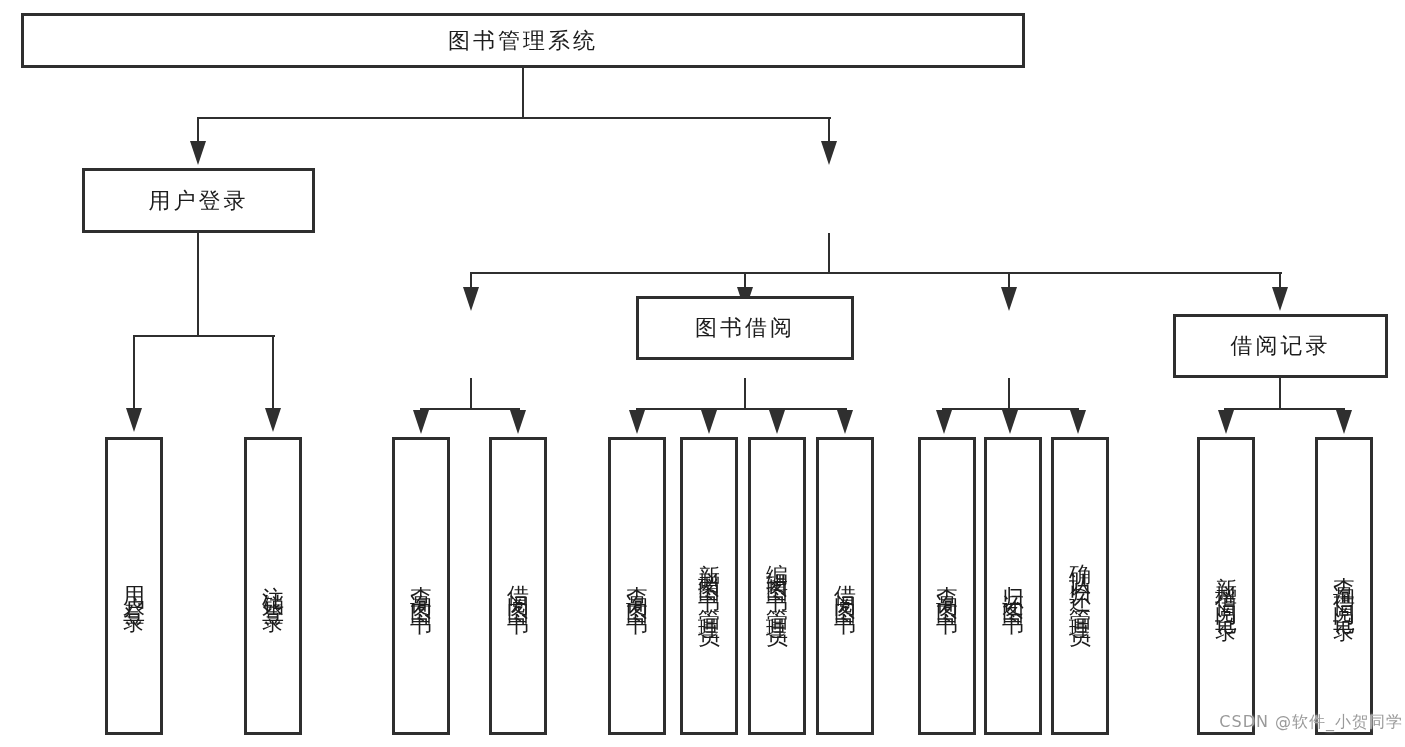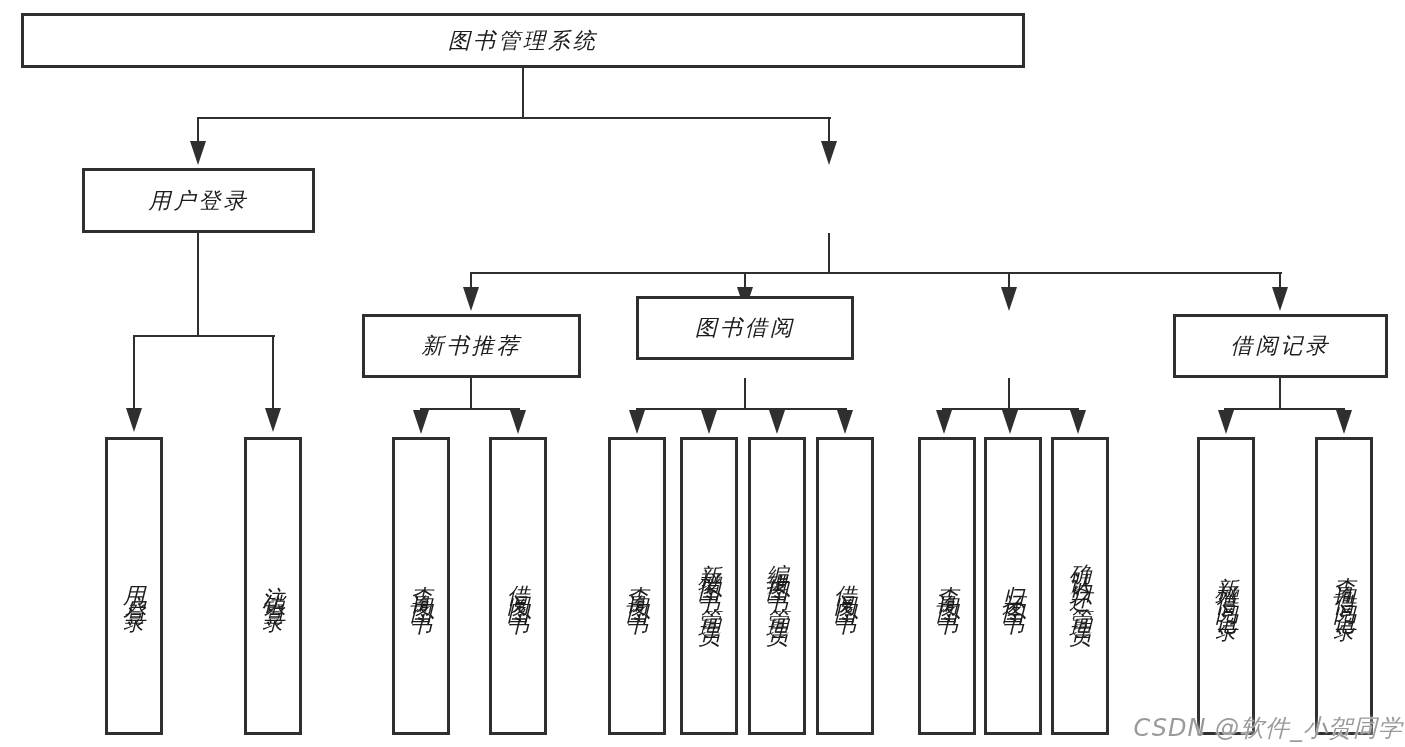--- a/index.html
+++ b/index.html
@@ -1,21 +1,21 @@
 <!DOCTYPE html>
 <html style="--line: #2f2f2f; --text: #1c1c1c; --bg: #ffffff; --wm: #9a9a9a;"><head>
 <meta charset="utf-8">
 <style>
   :root{
     --line:#2f2f2f; --text:#1c1c1c; --bg:#ffffff; --wm:#9a9a9a;
   }
   html,body{margin:0;padding:0;background:#fff;}
   .canvas{
     position:relative;width:1405px;height:747px;background:var(--bg);
-    font-family:"DejaVu Sans","Liberation Sans",sans-serif;overflow:hidden;font-style:italic;
+    font-family:"DejaVu Sans","Liberation Sans",sans-serif;overflow:hidden;
   }
   .hnode{
     position:absolute;box-sizing:border-box;border:3px solid var(--line);
     background:#fff;display:flex;align-items:center;justify-content:center;
   }
   .hnode span{font-size:22px;letter-spacing:3px;color:var(--text);white-space:nowrap;}
   .leaf{
     position:absolute;box-sizing:border-box;border:3px solid var(--line);
     background:#fff;display:flex;align-items:center;justify-content:center;
     top:437px;width:58px;height:298px;
@@ -25,21 +25,21 @@
     font-size:22px;letter-spacing:9px;line-height:1;color:var(--text);
   }
   .ln{position:absolute;background:var(--line);}
   .ar{
     position:absolute;width:0;height:0;
     border-left:8px solid transparent;border-right:8px solid transparent;
     border-top:24px solid var(--line);
   }
   .watermark{
     position:absolute;top:712px;right:2px;z-index:5;
-    font-size:24px;color:var(--wm);letter-spacing:1px;
+    font-size:16px;color:var(--wm);letter-spacing:1px;
     text-shadow:0 0 3px #fff, 0 0 1px #fff;white-space:nowrap;
   }
 </style>
 </head>
 <body>
 
 <div class="canvas">
 
   <div id="connectors">
       <div class="ln" style="left: 522px; top: 68px; width: 2px; height: 51px;"></div>
@@ -86,23 +86,20 @@
     </div>
 
   <div class="hnode" style="left:21px;top:13px;width:1004px;height:55px">
     <span>图书管理系统</span>
   </div>
 
   <div class="hnode" style="left:82px;top:168px;width:233px;height:65px">
     <span>用户登录</span>
   </div>
 
-  <div class="hnode" style="left:362px;top:314px;width:219px;height:64px">
-    <span>新书推荐</span>
-  </div>
   <div class="hnode" style="left:636px;top:296px;width:218px;height:64px">
     <span>图书借阅</span>
   </div>
   <div class="hnode" style="left:1173px;top:314px;width:215px;height:64px">
     <span>借阅记录</span>
   </div>
 
   <div class="leaf" style="left:105px">
     <span>用户登录</span>
   </div>

